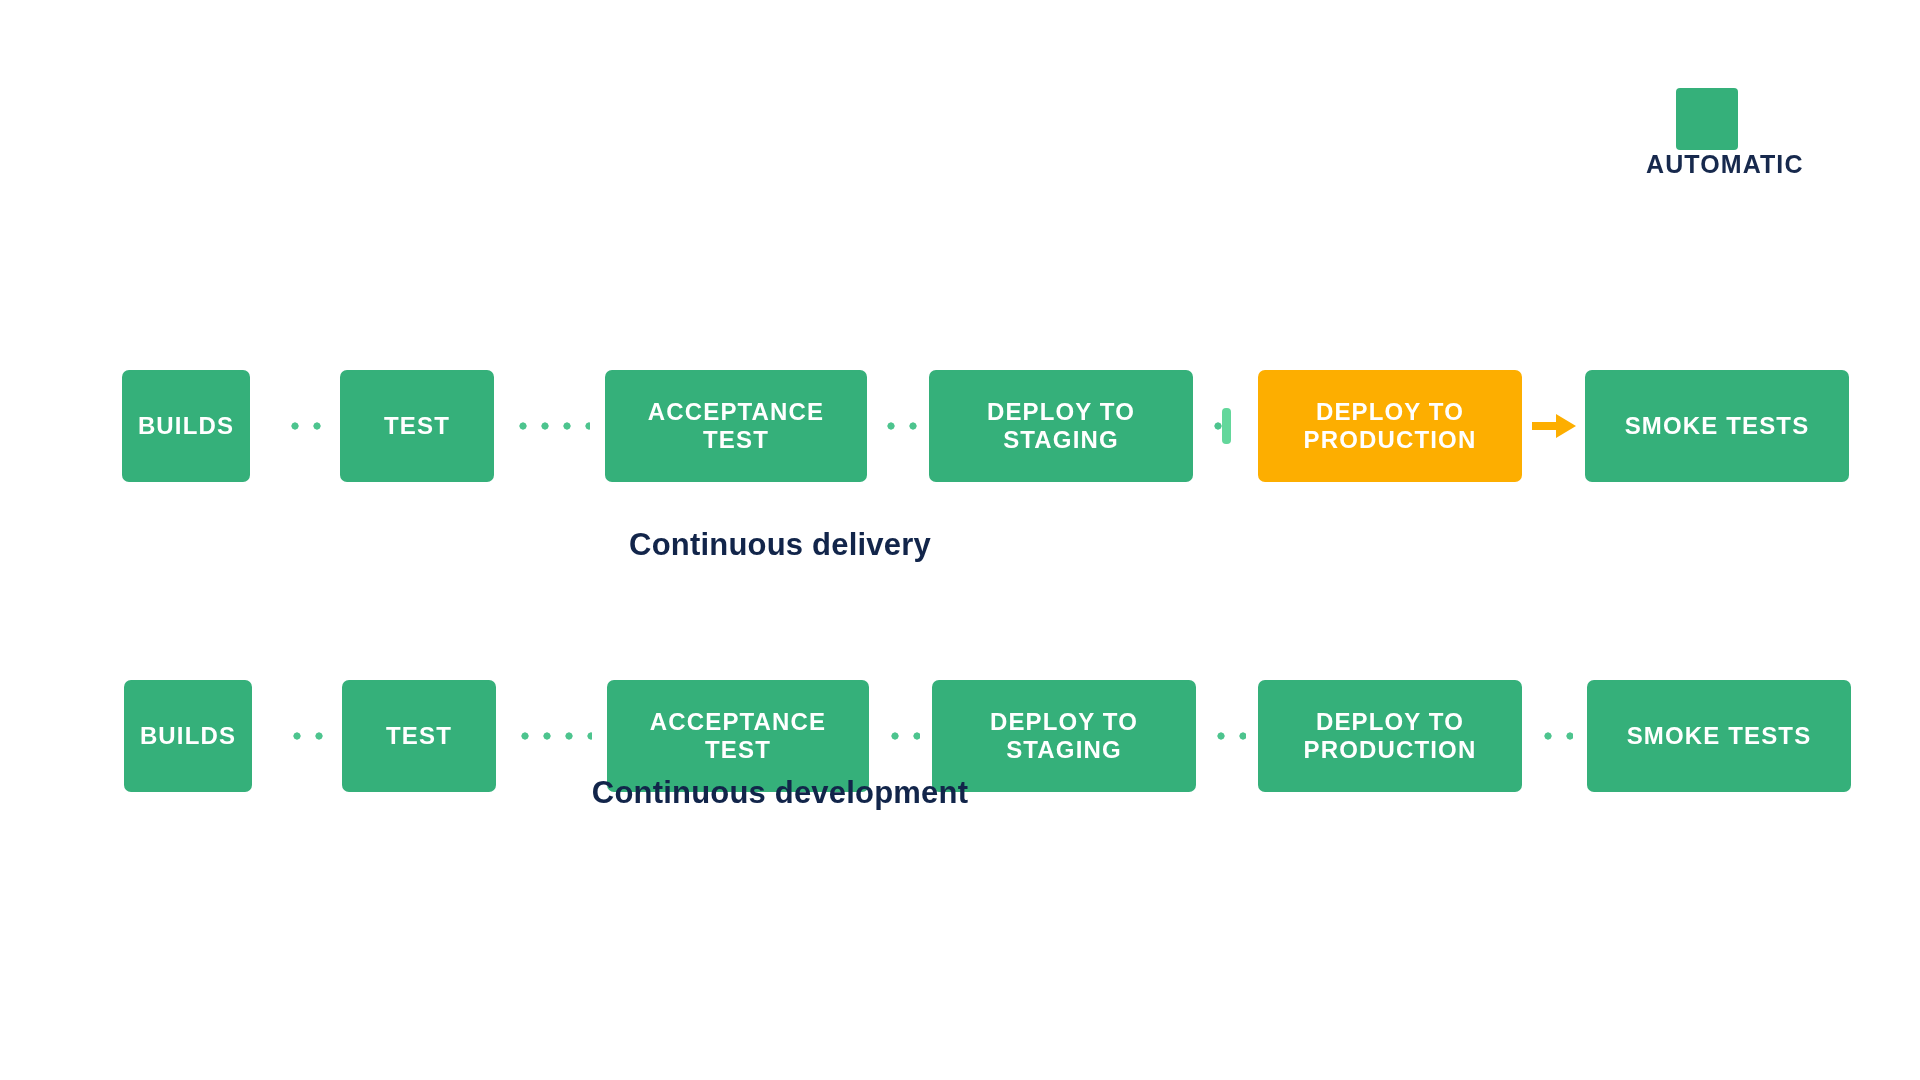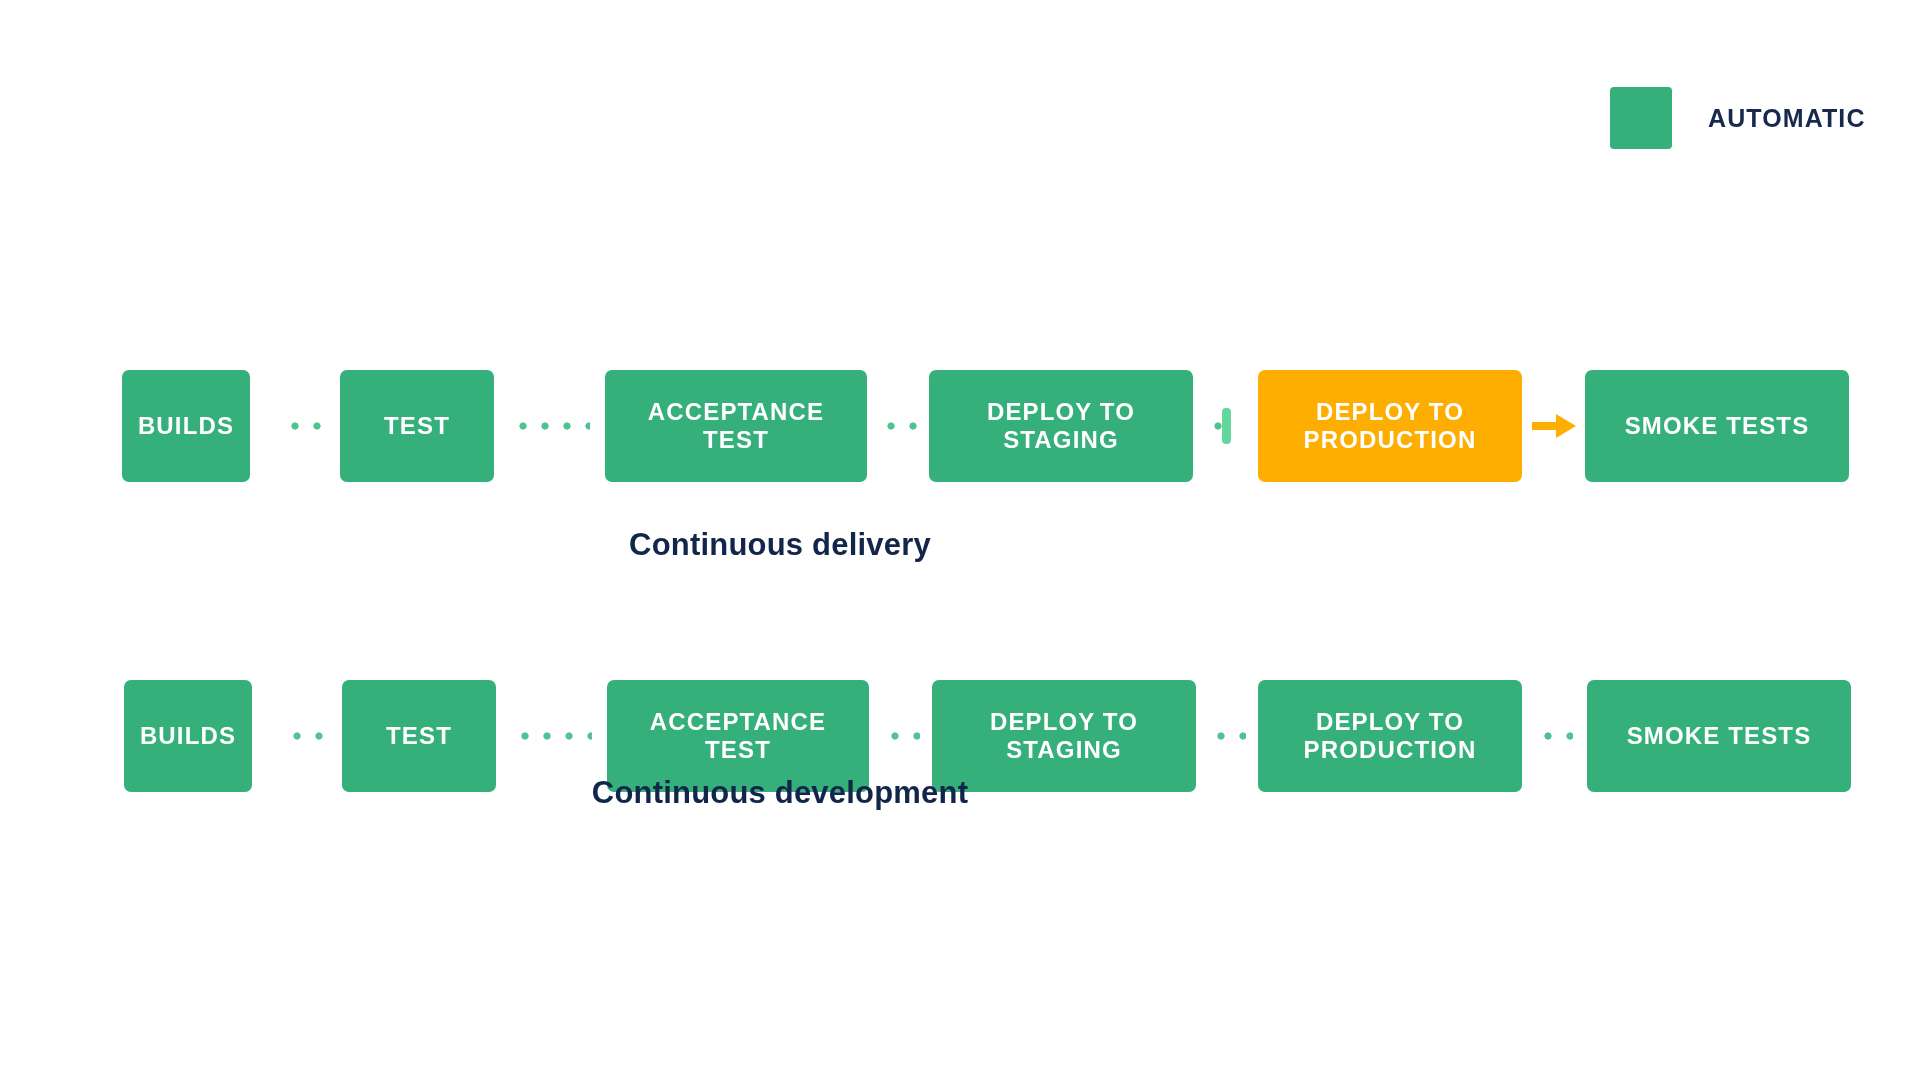--- a/index.html
+++ b/index.html
@@ -20,20 +20,21 @@
   .legend {
     position: absolute;
     left: 1610px;
     top: 88px;
   }
   .legend-row {
     display: flex;
     align-items: center;
     height: 60px;
     margin-bottom: 22px;
+    flex-direction: column;
   }
   .legend-swatch {
     width: 62px;
     height: 62px;
     border-radius: 4px;
     flex: 0 0 auto;
   }
   .legend-swatch.green { background: #35b07a; }
   .legend-swatch.orange { background: #fdae00; }
   .legend-label {

